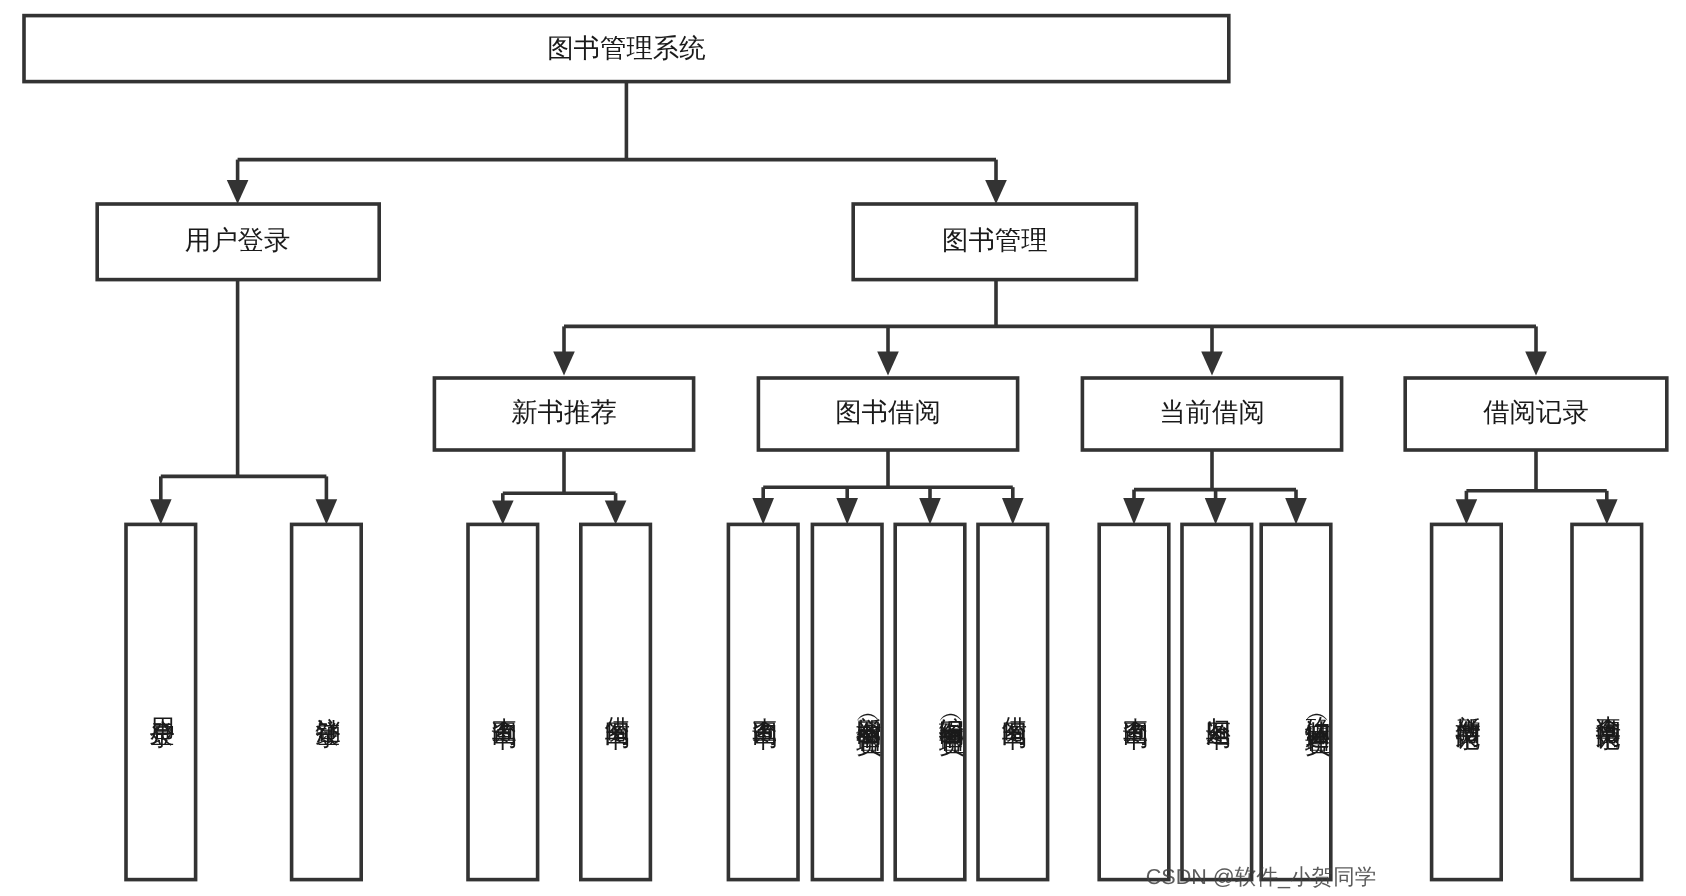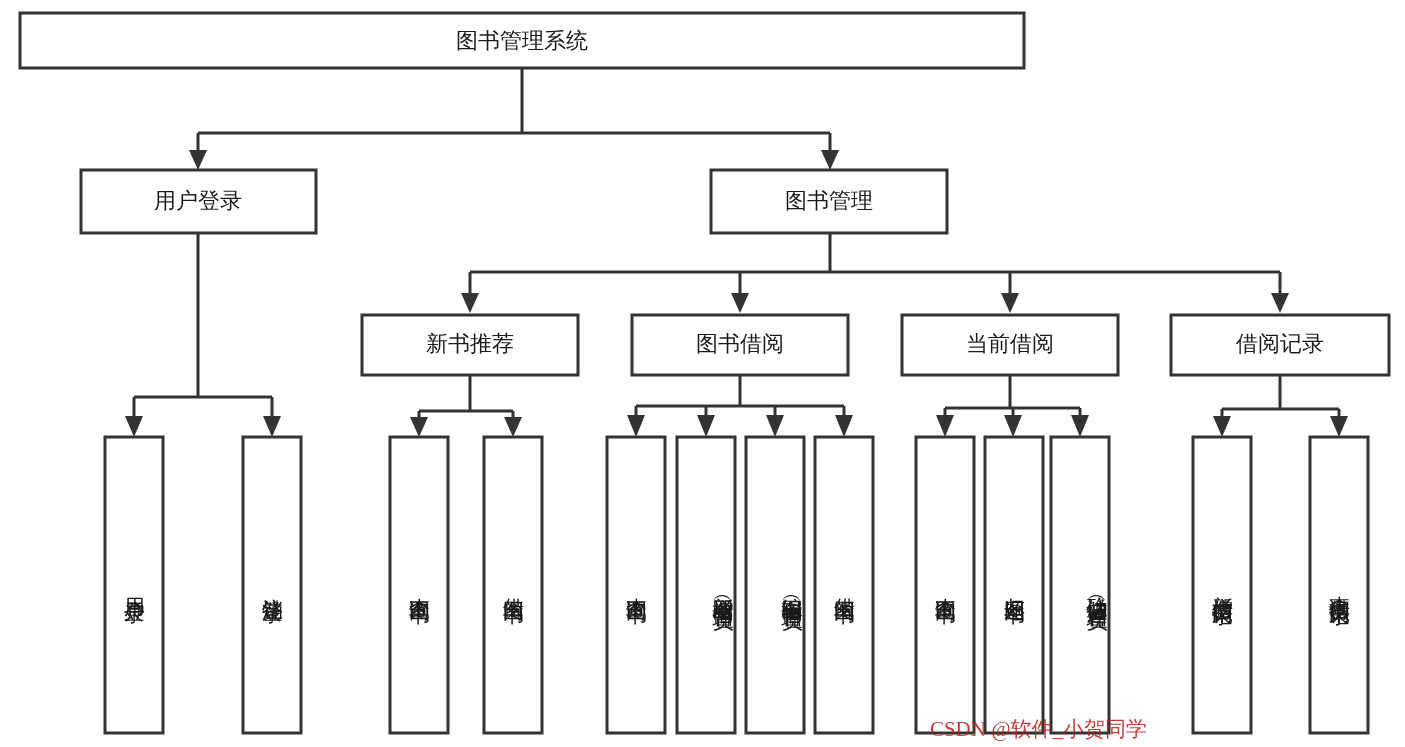--- a/index.html
+++ b/index.html
@@ -61,23 +61,23 @@
     align-items: center;
     justify-content: center;
     text-align: center;
     white-space: nowrap;
     pointer-events: none;
   }
   .watermark {
     position: absolute;
     right: 8px;
     bottom: 4px;
-    font-family: Liberation Serif, serif;
-    font-size: 21px;
-    color: #b91c1c;
+    font-family: Liberation Sans, sans-serif;
+    font-size: 18px;
+    color: #404040;
     opacity: 0.85;
     white-space: nowrap;
     user-select: none;
   }
 </style>
 </head>
 <body>
 
 <div id="diagram-root">
 

